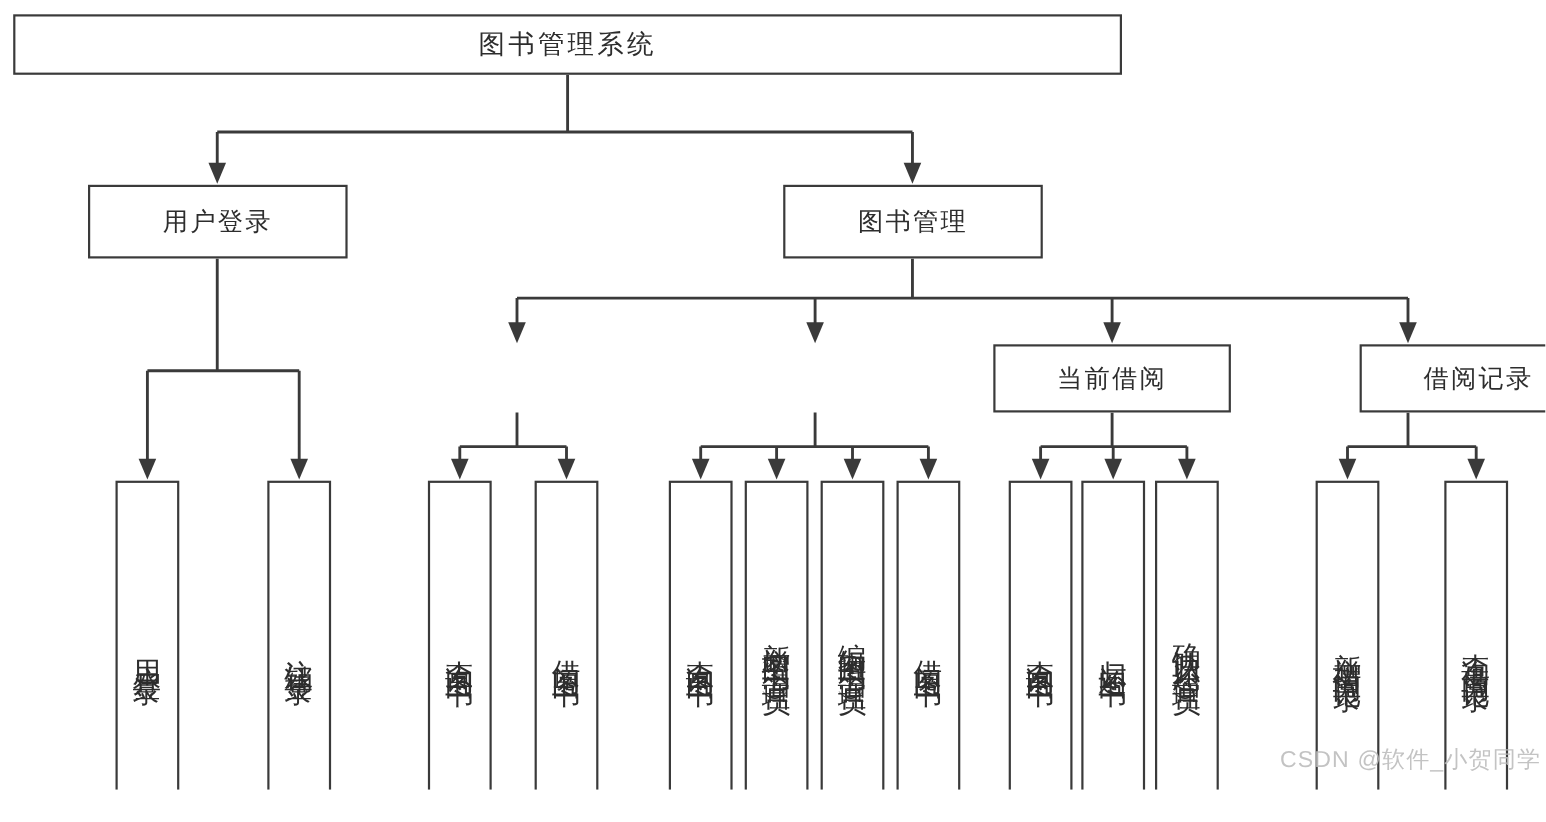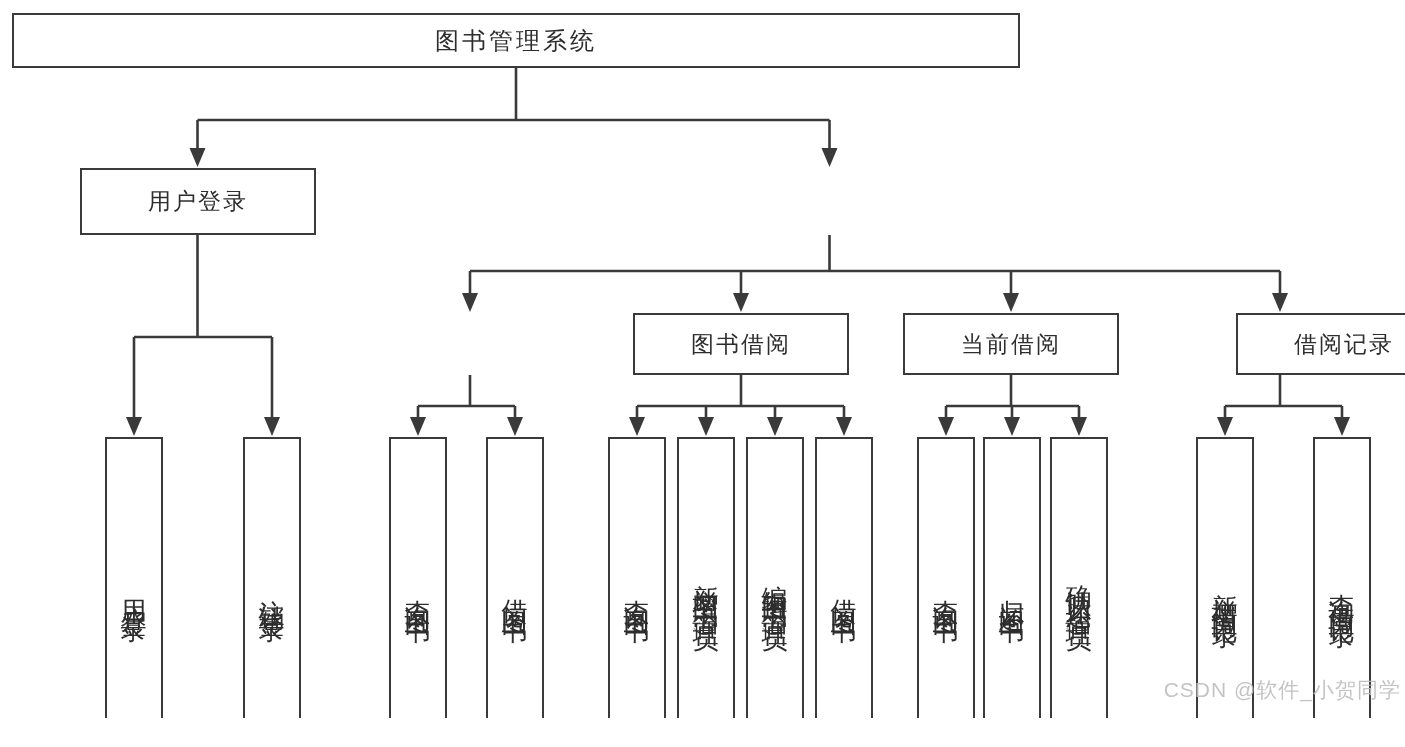--- a/index.html
+++ b/index.html
@@ -124,22 +124,22 @@
       <polygon points="1004,417 1020,417 1012,436"></polygon>
       <polygon points="1071,417 1087,417 1079,436"></polygon>
       <polygon points="1217,417 1233,417 1225,436"></polygon>
       <polygon points="1334,417 1350,417 1342,436"></polygon>
     </g>
   </svg>
 
   <div class="node root">图书管理系统</div>
 
   <div class="node l2" style="left:80px">用户登录</div>
+  <div class="node l2" style="left:712px">图书管理</div>
 
-  <div class="node l3" style="left:633px">图书借阅</div>
   <div class="node l3" style="left:903px">当前借阅</div>
   <div class="node l3" style="left:1236px">借阅记录</div>
 
   <div class="node leaf" style="left:105px">用户登录</div>
   <div class="node leaf" style="left:243px">注销登录</div>
 
   <div class="node leaf" style="left:389px">查询图书</div>
   <div class="node leaf" style="left:486px">借阅图书</div>
 
   <div class="node leaf" style="left:608px">查询图书</div>

